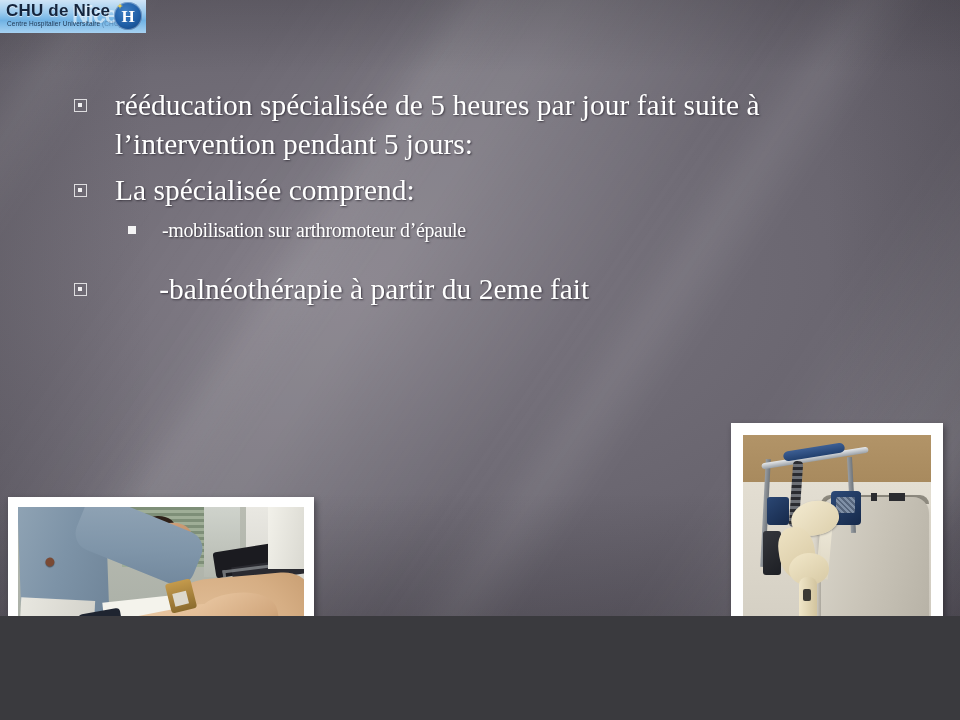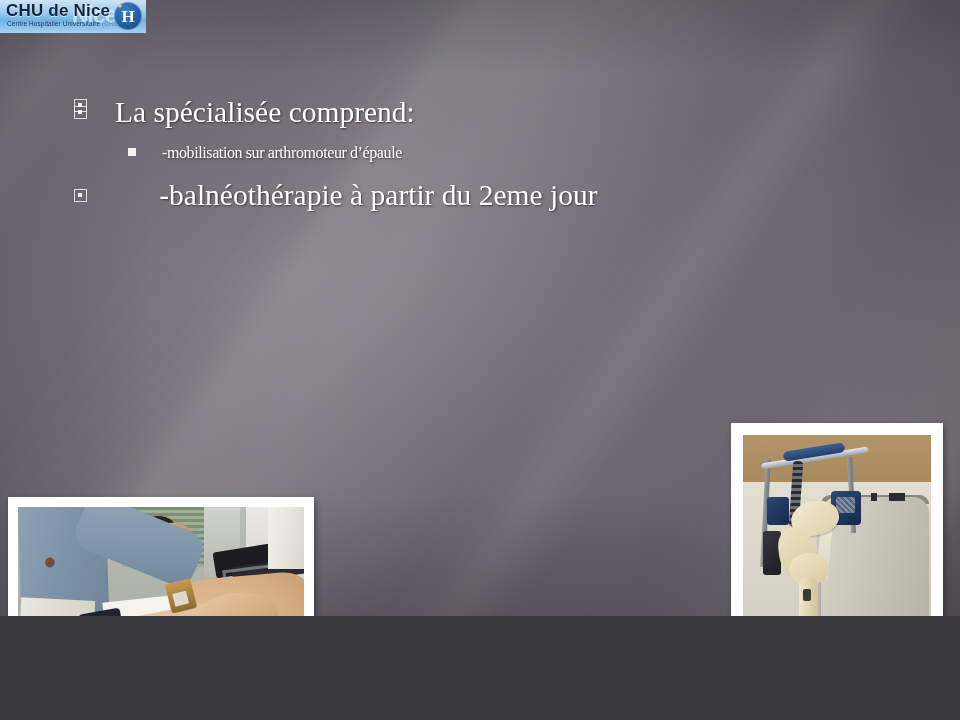--- a/index.html
+++ b/index.html
@@ -150,23 +150,23 @@
     text-shadow: 1px 1px 2px rgba(40,36,46,0.75);
   }
   .bullet-row.lvl1 {
     padding-left: 45px;
     font-size: 29.5px;
     line-height: 39px;
     margin-bottom: 7px;
   }
   .bullet-row.lvl2 {
     padding-left: 92px;
-    font-size: 16px;
+    font-size: 20px;
     line-height: 27px;
-    margin-bottom: 10px;
+    margin-bottom: 26px;
     letter-spacing: -0.4px;
   }
   
   .mk1 {
     position: absolute;
     left: 4px;
     top: 13px;
     width: 13px;
     height: 13px;
     border: 1.6px solid rgba(255,255,255,0.78);
@@ -564,36 +564,37 @@
     <div class="emblem">
       <span class="spark"></span>
       <span class="h">H</span>
     </div>
   </div>
 
   <div class="content">
 
     <div class="bullet-row lvl1">
       <span class="mk1"></span>
+      <span>rééducation spécialisée  de 5 heures par jour fait suite à l’intervention pendant 5 jours:</span>
     </div>
 
     <div class="bullet-row lvl1">
       <span class="mk1"></span>
       <span>La spécialisée comprend:</span>
     </div>
 
     <div class="bullet-row lvl2">
       <span class="mk2"></span>
       <span>-mobilisation sur arthromoteur d’épaule</span>
     </div>
 
 
     <div class="bullet-row lvl1">
       <span class="mk1"></span>
-      <span class="indent">      </span><span>-balnéothérapie à partir du 2eme jour</span>
+      <span class="indent">      </span><span>-balnéothérapie à partir du 2eme fait</span>
     </div>
 
   </div>
 
   <div class="photo-frame" id="photo-left">
     <div class="inner">
       <div class="scene">
         <div class="lp-wall"></div>
         <div class="lp-window"></div>
         <div class="lp-window2"></div>

